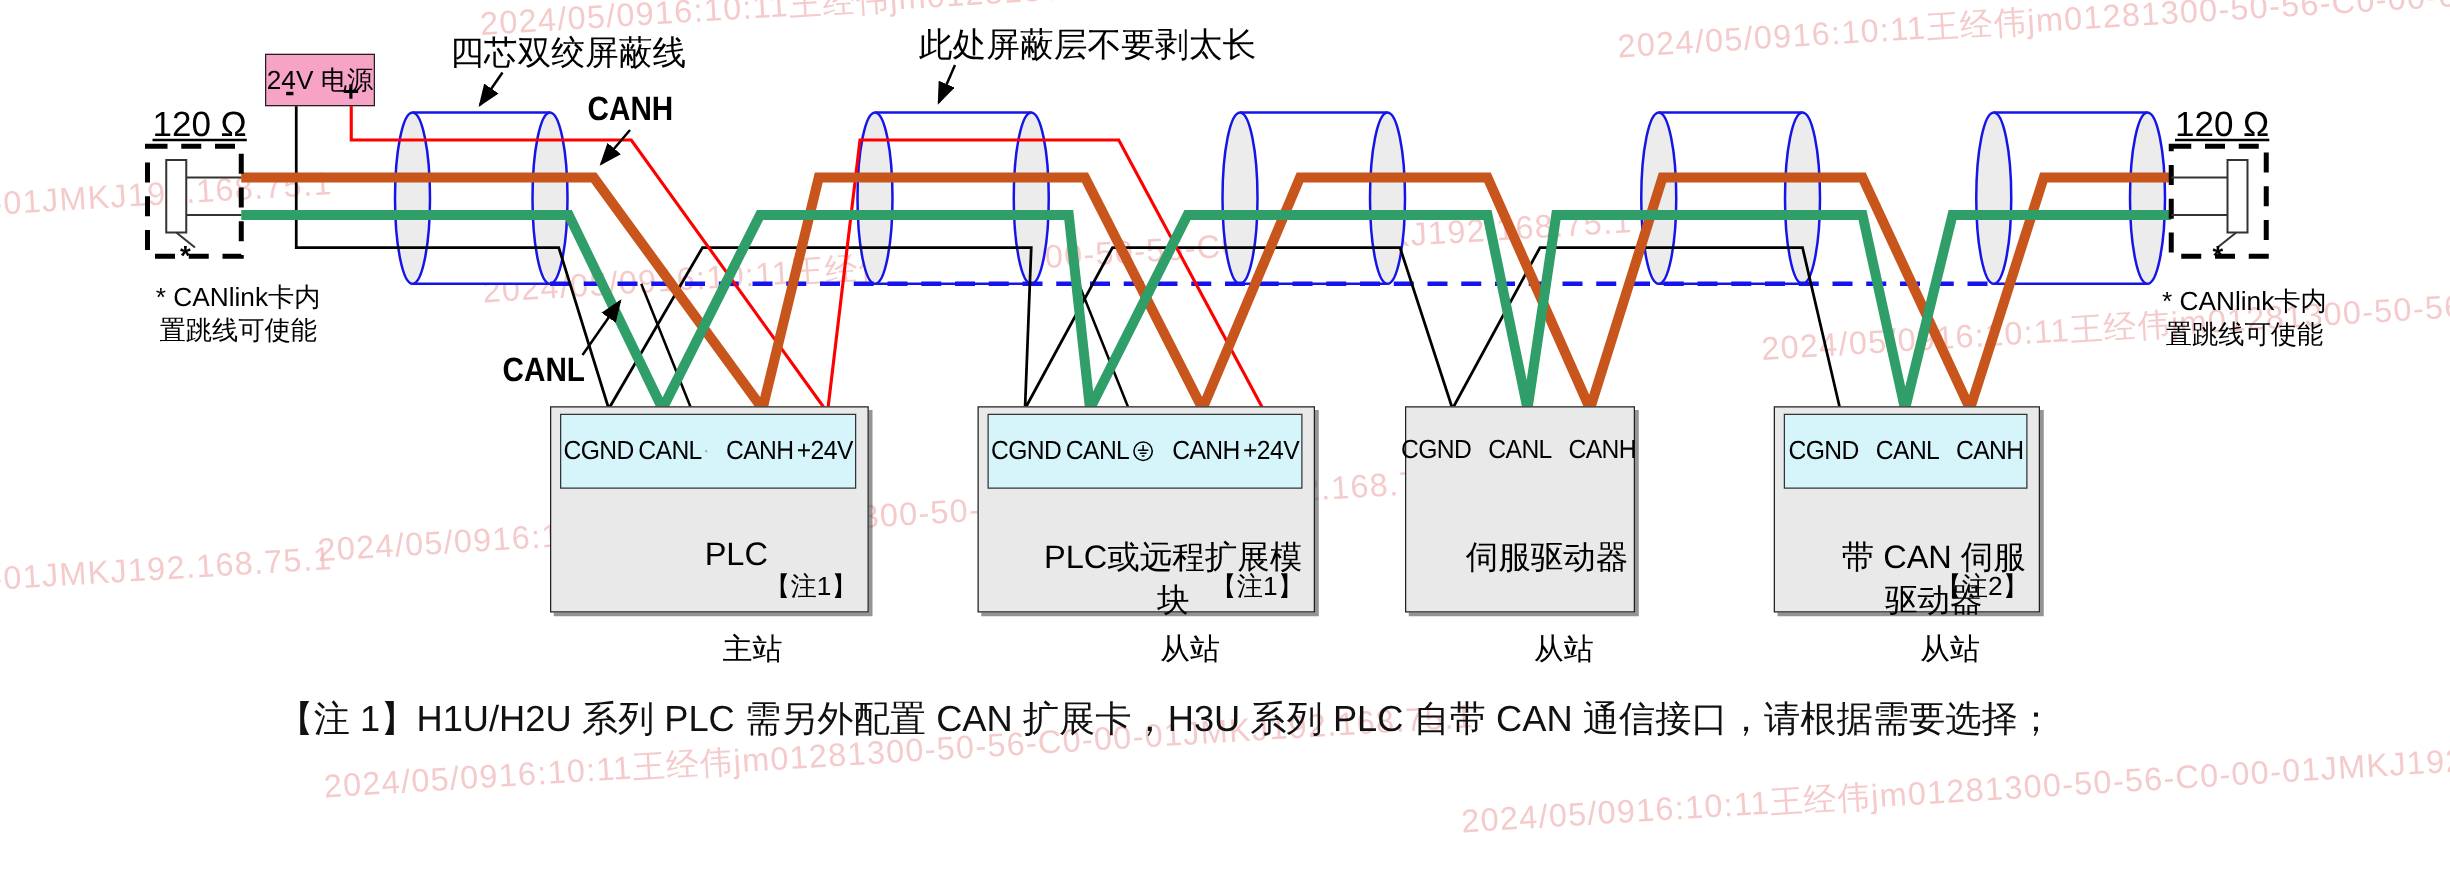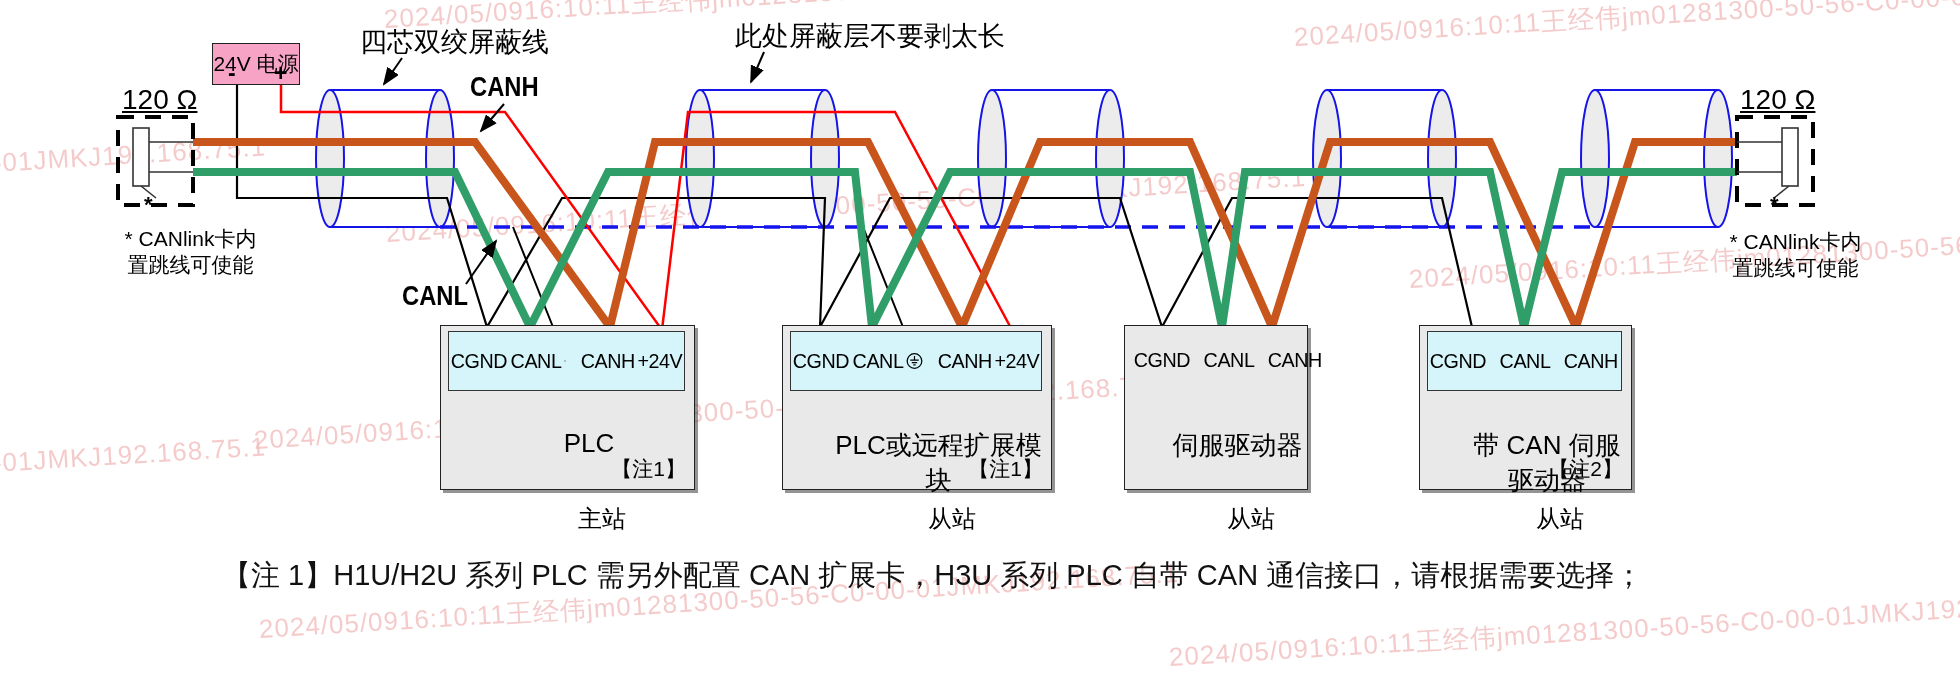--- a/index.html
+++ b/index.html
@@ -23,21 +23,21 @@
   .power-box{position:absolute;left:212px;top:43px;width:86px;height:40px;z-index:3;
              background:var(--power-fill);border:1.5px solid #222;
              display:flex;align-items:center;justify-content:center;font-size:21px;}
   .pm{position:absolute;z-index:4;font-size:23px;font-weight:bold;line-height:1;}
   
   .device-box{position:absolute;top:325px;height:163px;z-index:3;
               background:var(--device-fill);border:1.5px solid #222;
               box-shadow:3px 3px 0 rgba(60,60,60,.55);}
   .term-strip{position:absolute;left:7px;right:9px;top:5px;height:58px;
               background:var(--terminal-strip);border:1.5px solid #333;
-              display:flex;align-items:center;}
+              display:flex;align-items:center;justify-content:center;}
   .term-strip.plain{background:transparent;border:none;}
   .term{font-size:21px;letter-spacing:-.5px;transform:scaleX(.94);white-space:nowrap;}
   .gap-l{margin-left:12px;}
   .sp{margin-left:10px;}
   .earth{width:22px;height:22px;margin:0 1px;}
   .device-name{position:absolute;left:0;right:0;top:102px;text-align:center;font-size:26px;padding-left:43px;}
   .device-note{position:absolute;right:8px;bottom:6px;font-size:21px;}
 </style>
 </head>
 <body>

